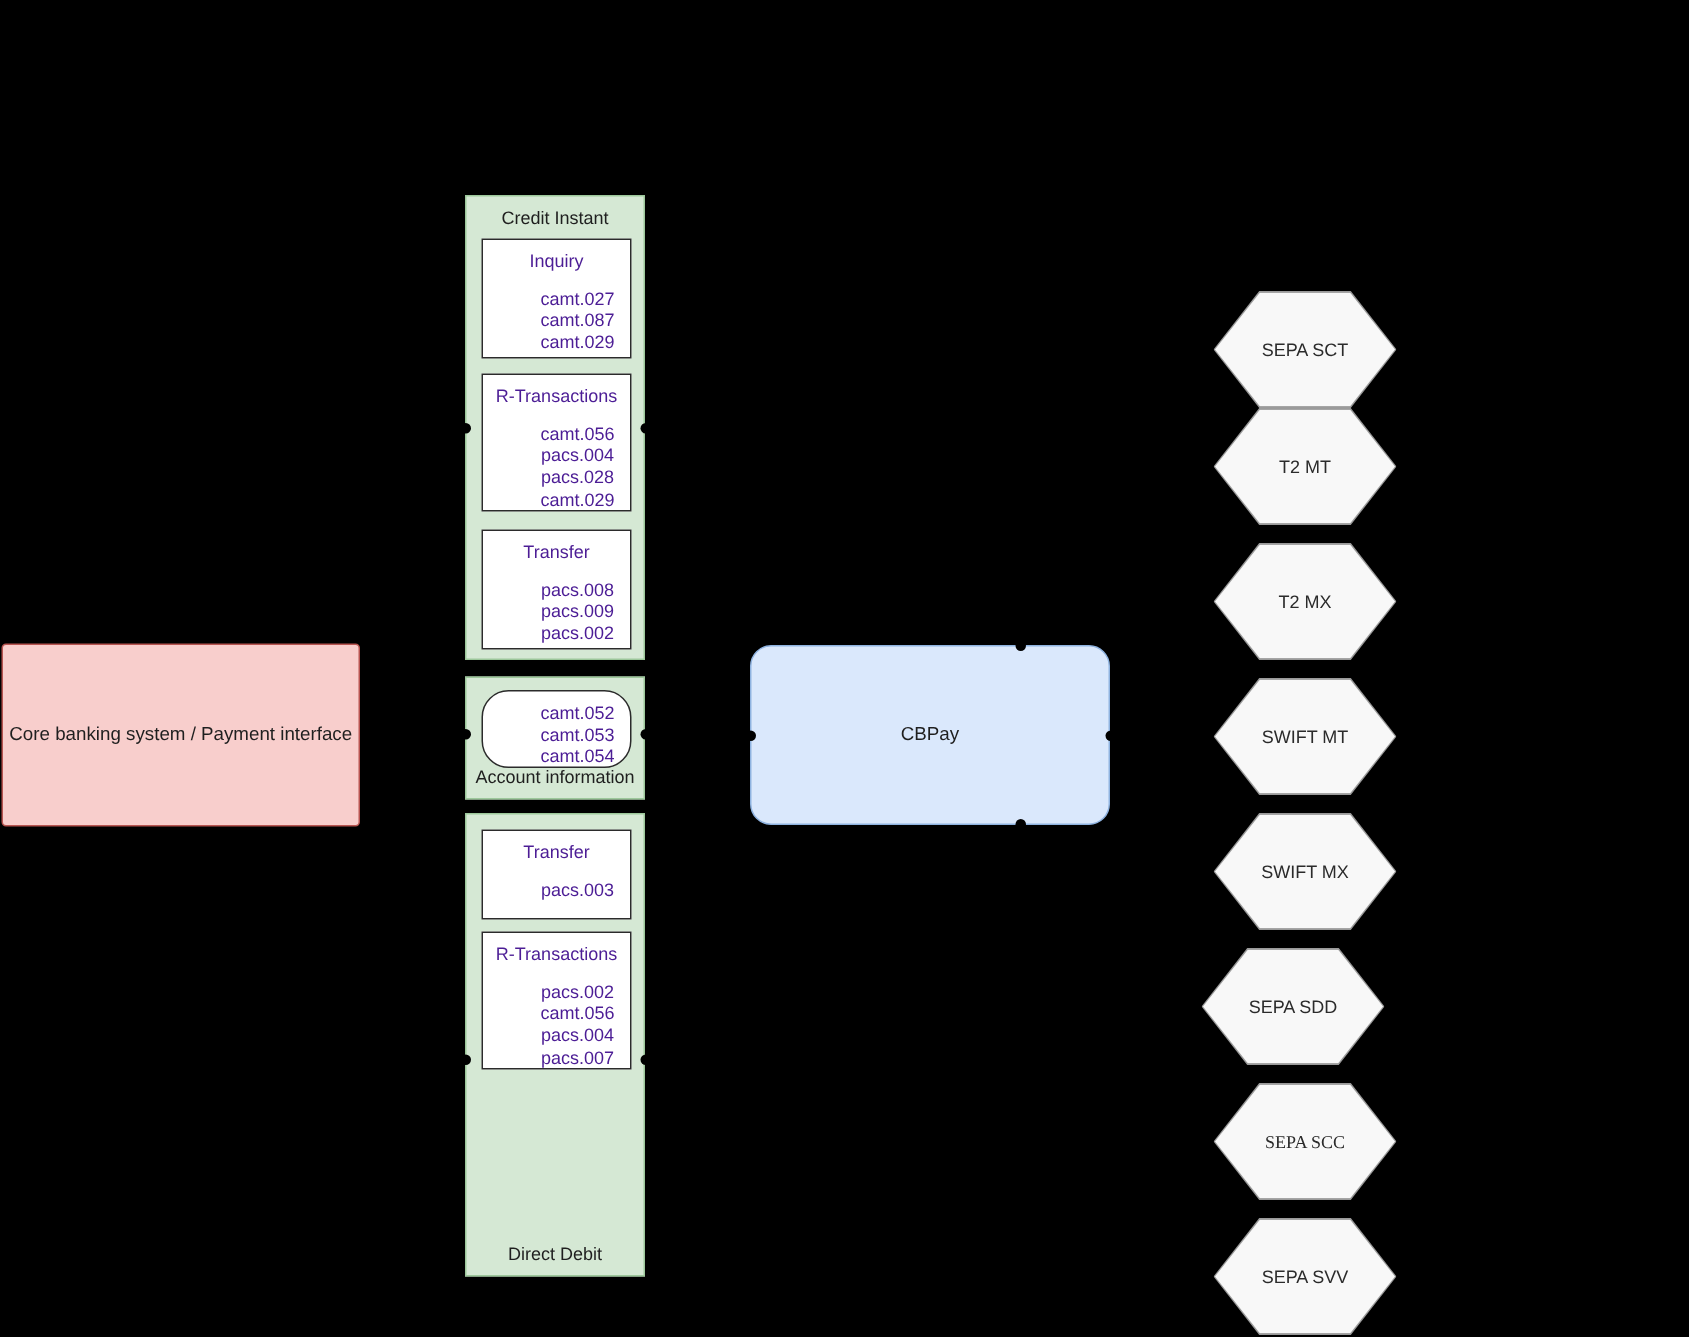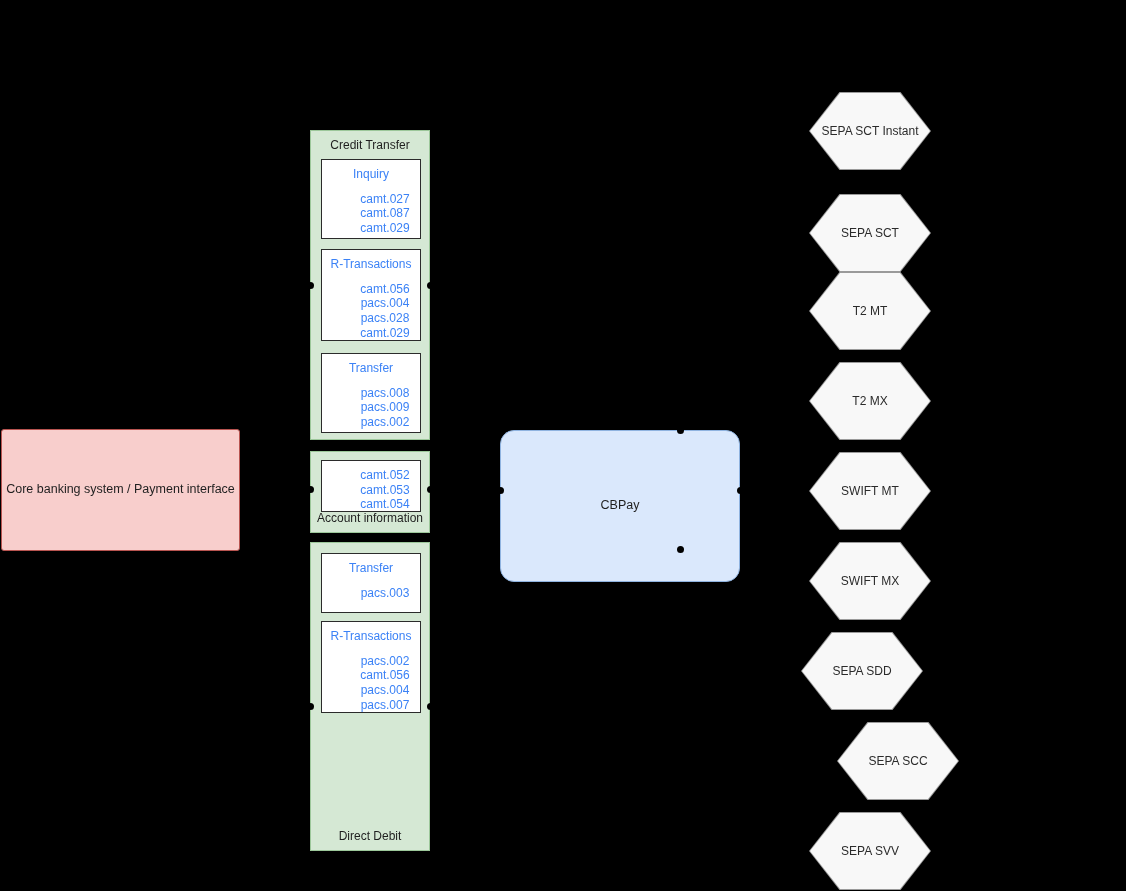--- a/index.html
+++ b/index.html
@@ -42,21 +42,21 @@
     border-color: #b85450;
     border-radius: 3px;
     border-width: 1px;
     border-style: solid;
     font-size: 12.5px;
   }
 
   
   #cbpay {
     left: 500px; top: 430px;
-    width: 240px; height: 152px;
+    width: 240px; height: 120px;
     background: #dae8fc;
     border: 1px solid #8fb3e0;
     border-radius: 14px;
     font-size: 12.5px;
   }
 
   
   .group {
     position: absolute;
     background: #d5e8d4;
@@ -75,21 +75,21 @@
   
   .msgbox {
     position: absolute;
     background: #ffffff;
     border: 1px solid #2b2b2b;
     display: flex;
     flex-direction: column;
     align-items: center;
     padding-top: 7px;
     font-size: 12px;
-    color: #3b82f6;
+    color: #4c1d95;
     line-height: 1.22;
   }
   .msgbox .mb-title {
     font-size: 12px;
     margin-bottom: 10px;
   }
   .msgbox .mb-title.empty { margin-bottom: 0; height: 0; }
   .msgbox .mb-codes {
     display: flex;
     flex-direction: column;
@@ -101,21 +101,21 @@
   
   #group-credit-transfer { left: 310px; top: 130px; width: 120px; height: 310px; }
   #group-account-info    { left: 310px; top: 451px; width: 120px; height: 82px;  }
   #group-direct-debit    { left: 310px; top: 542px; width: 120px; height: 309px; }
 
   
   #mb-inquiry        { left: 10px; top: 28px;  width: 100px; height: 80px; }
   #mb-rtx-1          { left: 10px; top: 118px; width: 100px; height: 92px; }
   #mb-transfer-1     { left: 10px; top: 222px; width: 100px; height: 80px; }
   
-  #mb-account        { left: 10px; top: 8px;   width: 100px; height: 52px; }
+  #mb-account        { left: 10px; top: 8px;   width: 100px; height: 52px; border-radius: 18px; }
   
   #mb-transfer-2     { left: 10px; top: 10px;  width: 100px; height: 60px; }
   #mb-rtx-2          { left: 10px; top: 78px;  width: 100px; height: 92px; }
 
   
   .dot {
     position: absolute;
     width: 7px; height: 7px;
     background: #000000;
     border-radius: 50%;
@@ -157,21 +157,21 @@
 
   <div class="node" id="cbpay">
     <span>CBPay</span>
   </div>
   <div class="dot" style="left:677px; top:427px;"></div>
   <div class="dot" style="left:677px; top:546px;"></div>
   <div class="dot" style="left:497px; top:487px;"></div>
   <div class="dot" style="left:737px; top:487px;"></div>
 
   <div class="group" id="group-credit-transfer">
-    <div class="group-title top">Credit Transfer</div>
+    <div class="group-title top">Credit Instant</div>
 
     <div class="msgbox" id="mb-inquiry">
       <div class="mb-title">Inquiry</div>
       <div class="mb-codes">
         <span>camt.027</span>
         <span>camt.087</span>
         <span>camt.029</span>
       </div>
     </div>
 
@@ -228,26 +228,20 @@
         <span>pacs.002</span>
         <span>camt.056</span>
         <span>pacs.004</span>
         <span>pacs.007</span>
       </div>
     </div>
   </div>
   <div class="dot" style="left:307px; top:703px;"></div>
   <div class="dot" style="left:427px; top:703px;"></div>
 
-  <div class="hex-wrap" style="left:809px; top:92px;">
-    <div class="hex-border"></div>
-    <div class="hex-inner">
-      <span>SEPA SCT Instant</span>
-    </div>
-  </div>
 
   <div class="hex-wrap" style="left:809px; top:182px;margin-top:12px;">
     <div class="hex-border"></div>
     <div class="hex-inner">
       <span>SEPA SCT</span>
     </div>
   </div>
 
   <div class="hex-wrap" style="left:809px; top:272px;">
     <div class="hex-border"></div>
@@ -277,21 +271,21 @@
     </div>
   </div>
 
   <div class="hex-wrap" style="left:801px; top:632px;">
     <div class="hex-border"></div>
     <div class="hex-inner">
       <span>SEPA SDD</span>
     </div>
   </div>
 
-  <div class="hex-wrap" style="left:837px; top:722px;">
+  <div class="hex-wrap" style="left:809px; top:722px;font-family:Liberation Serif, serif;">
     <div class="hex-border"></div>
     <div class="hex-inner">
       <span>SEPA SCC</span>
     </div>
   </div>
 
   <div class="hex-wrap" style="left:809px; top:812px;">
     <div class="hex-border"></div>
     <div class="hex-inner">
       <span>SEPA SVV</span>

